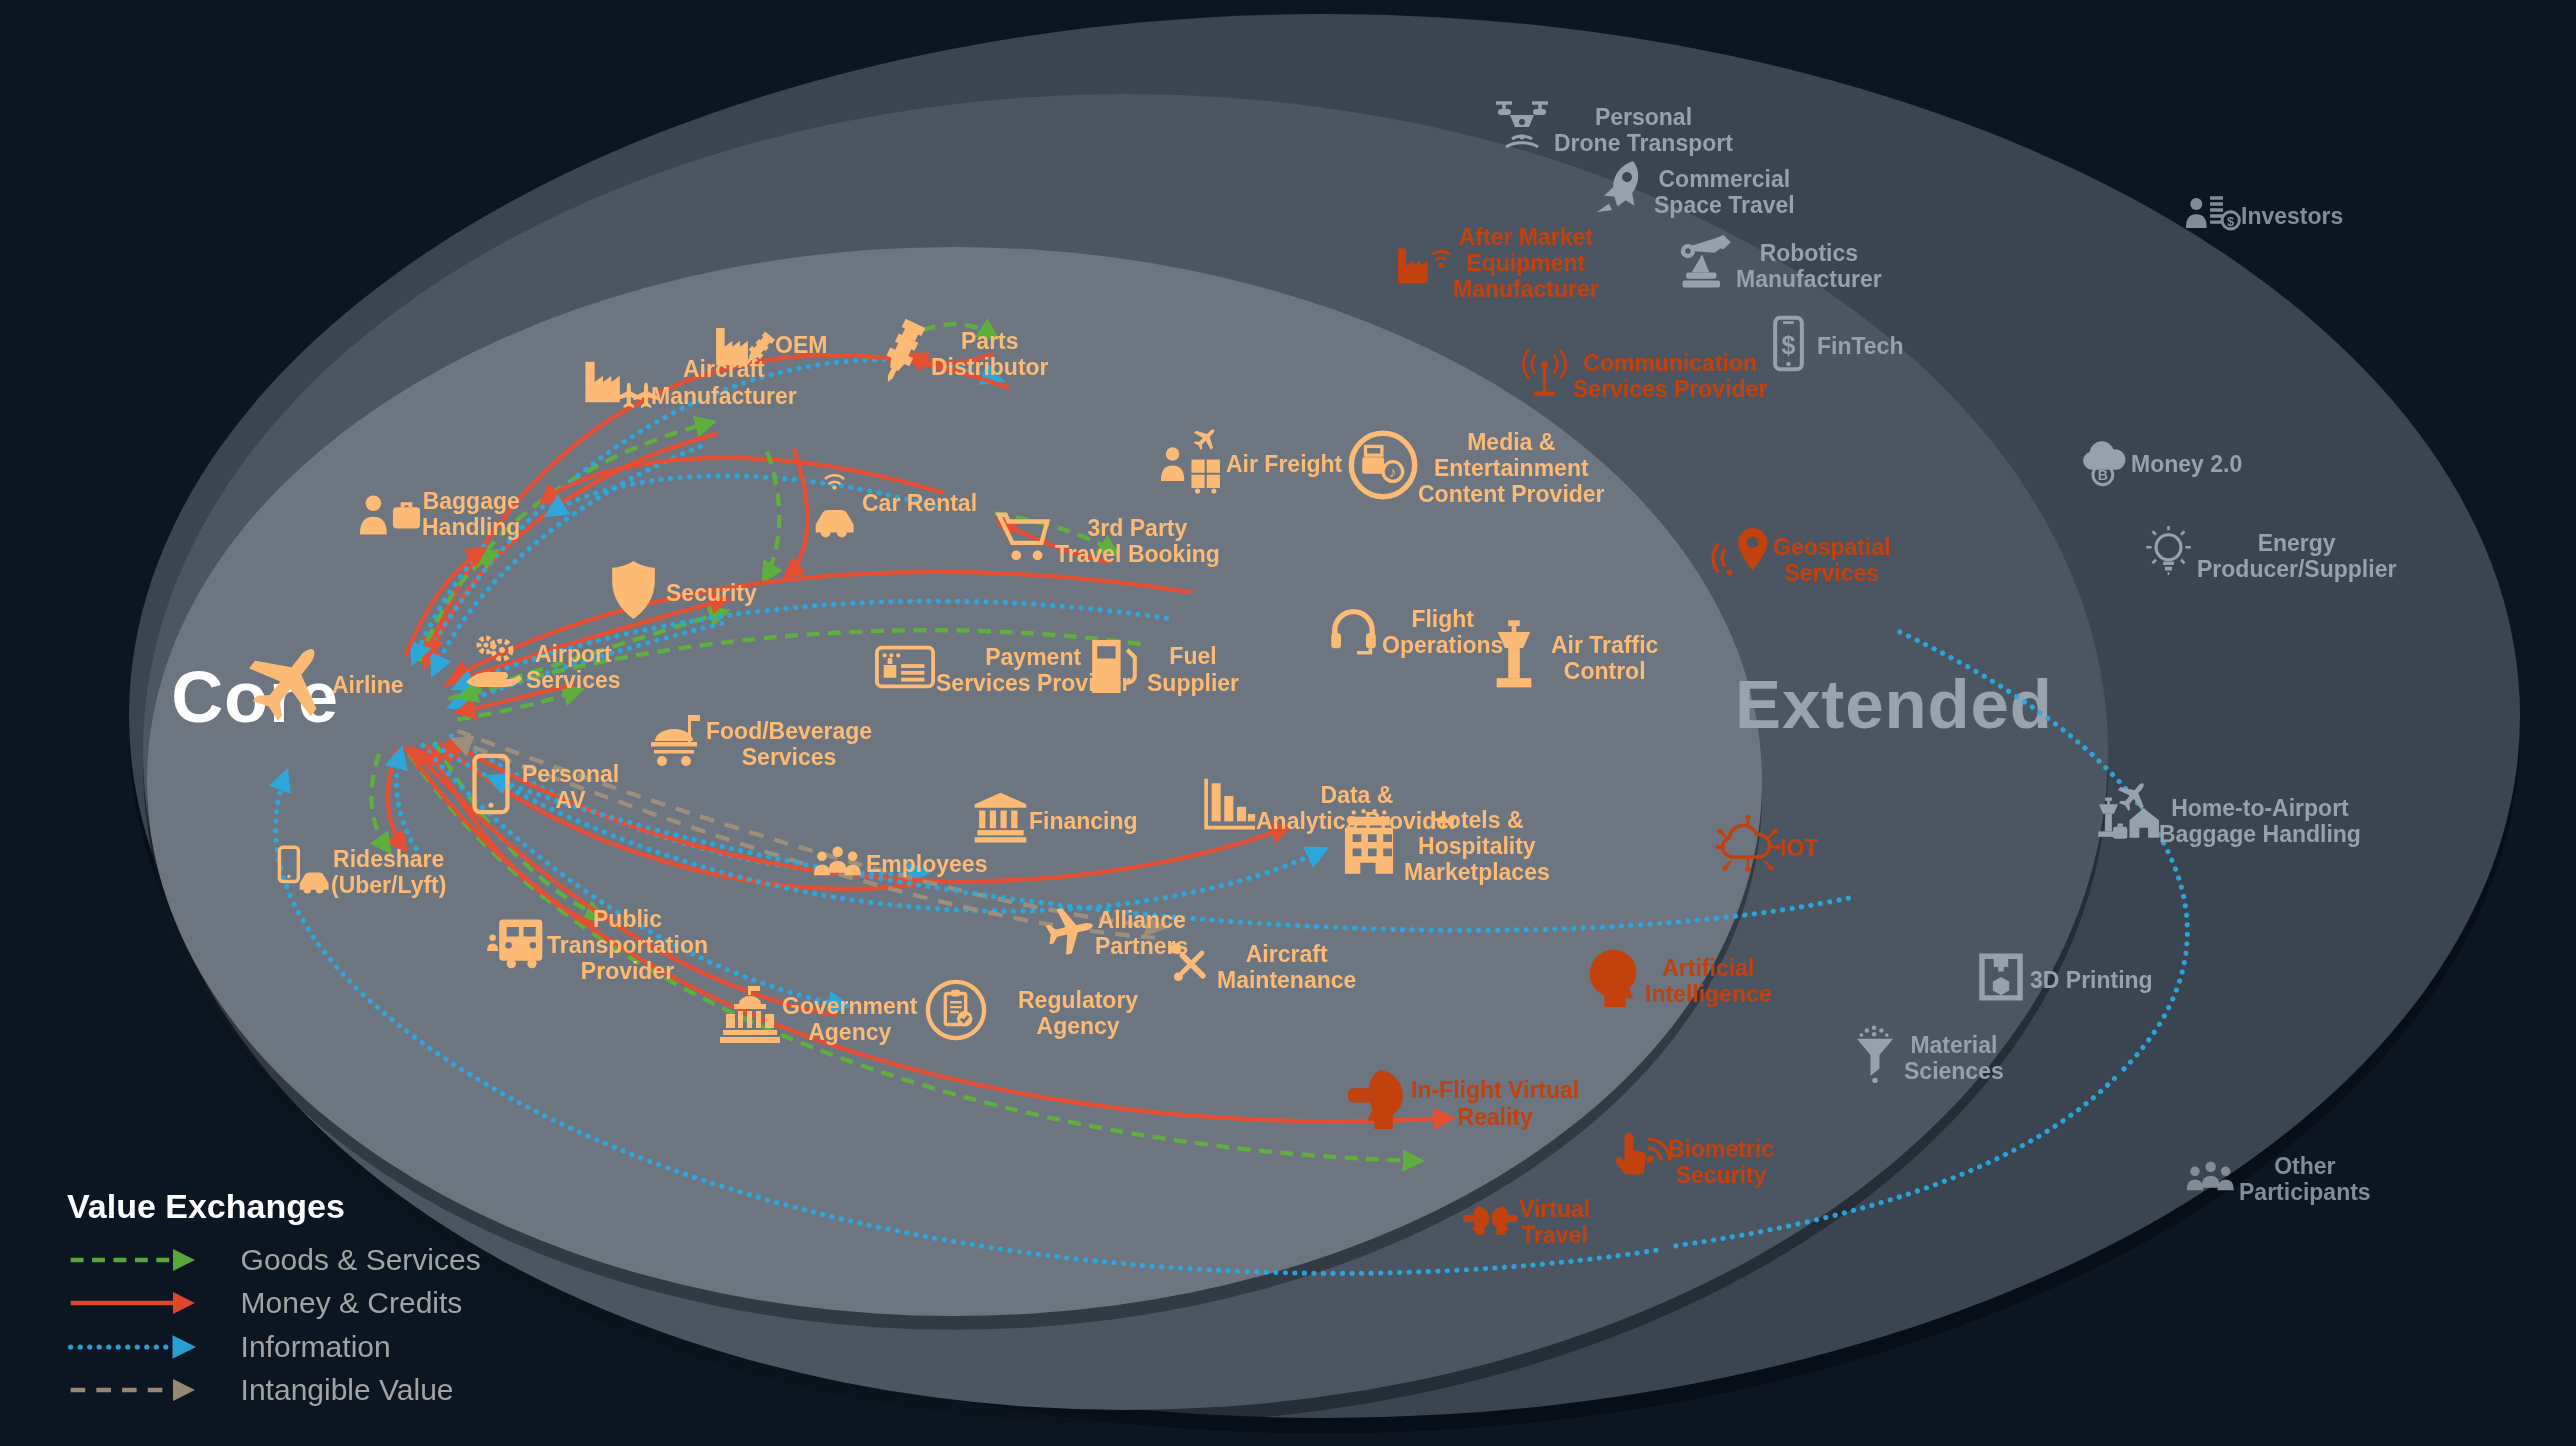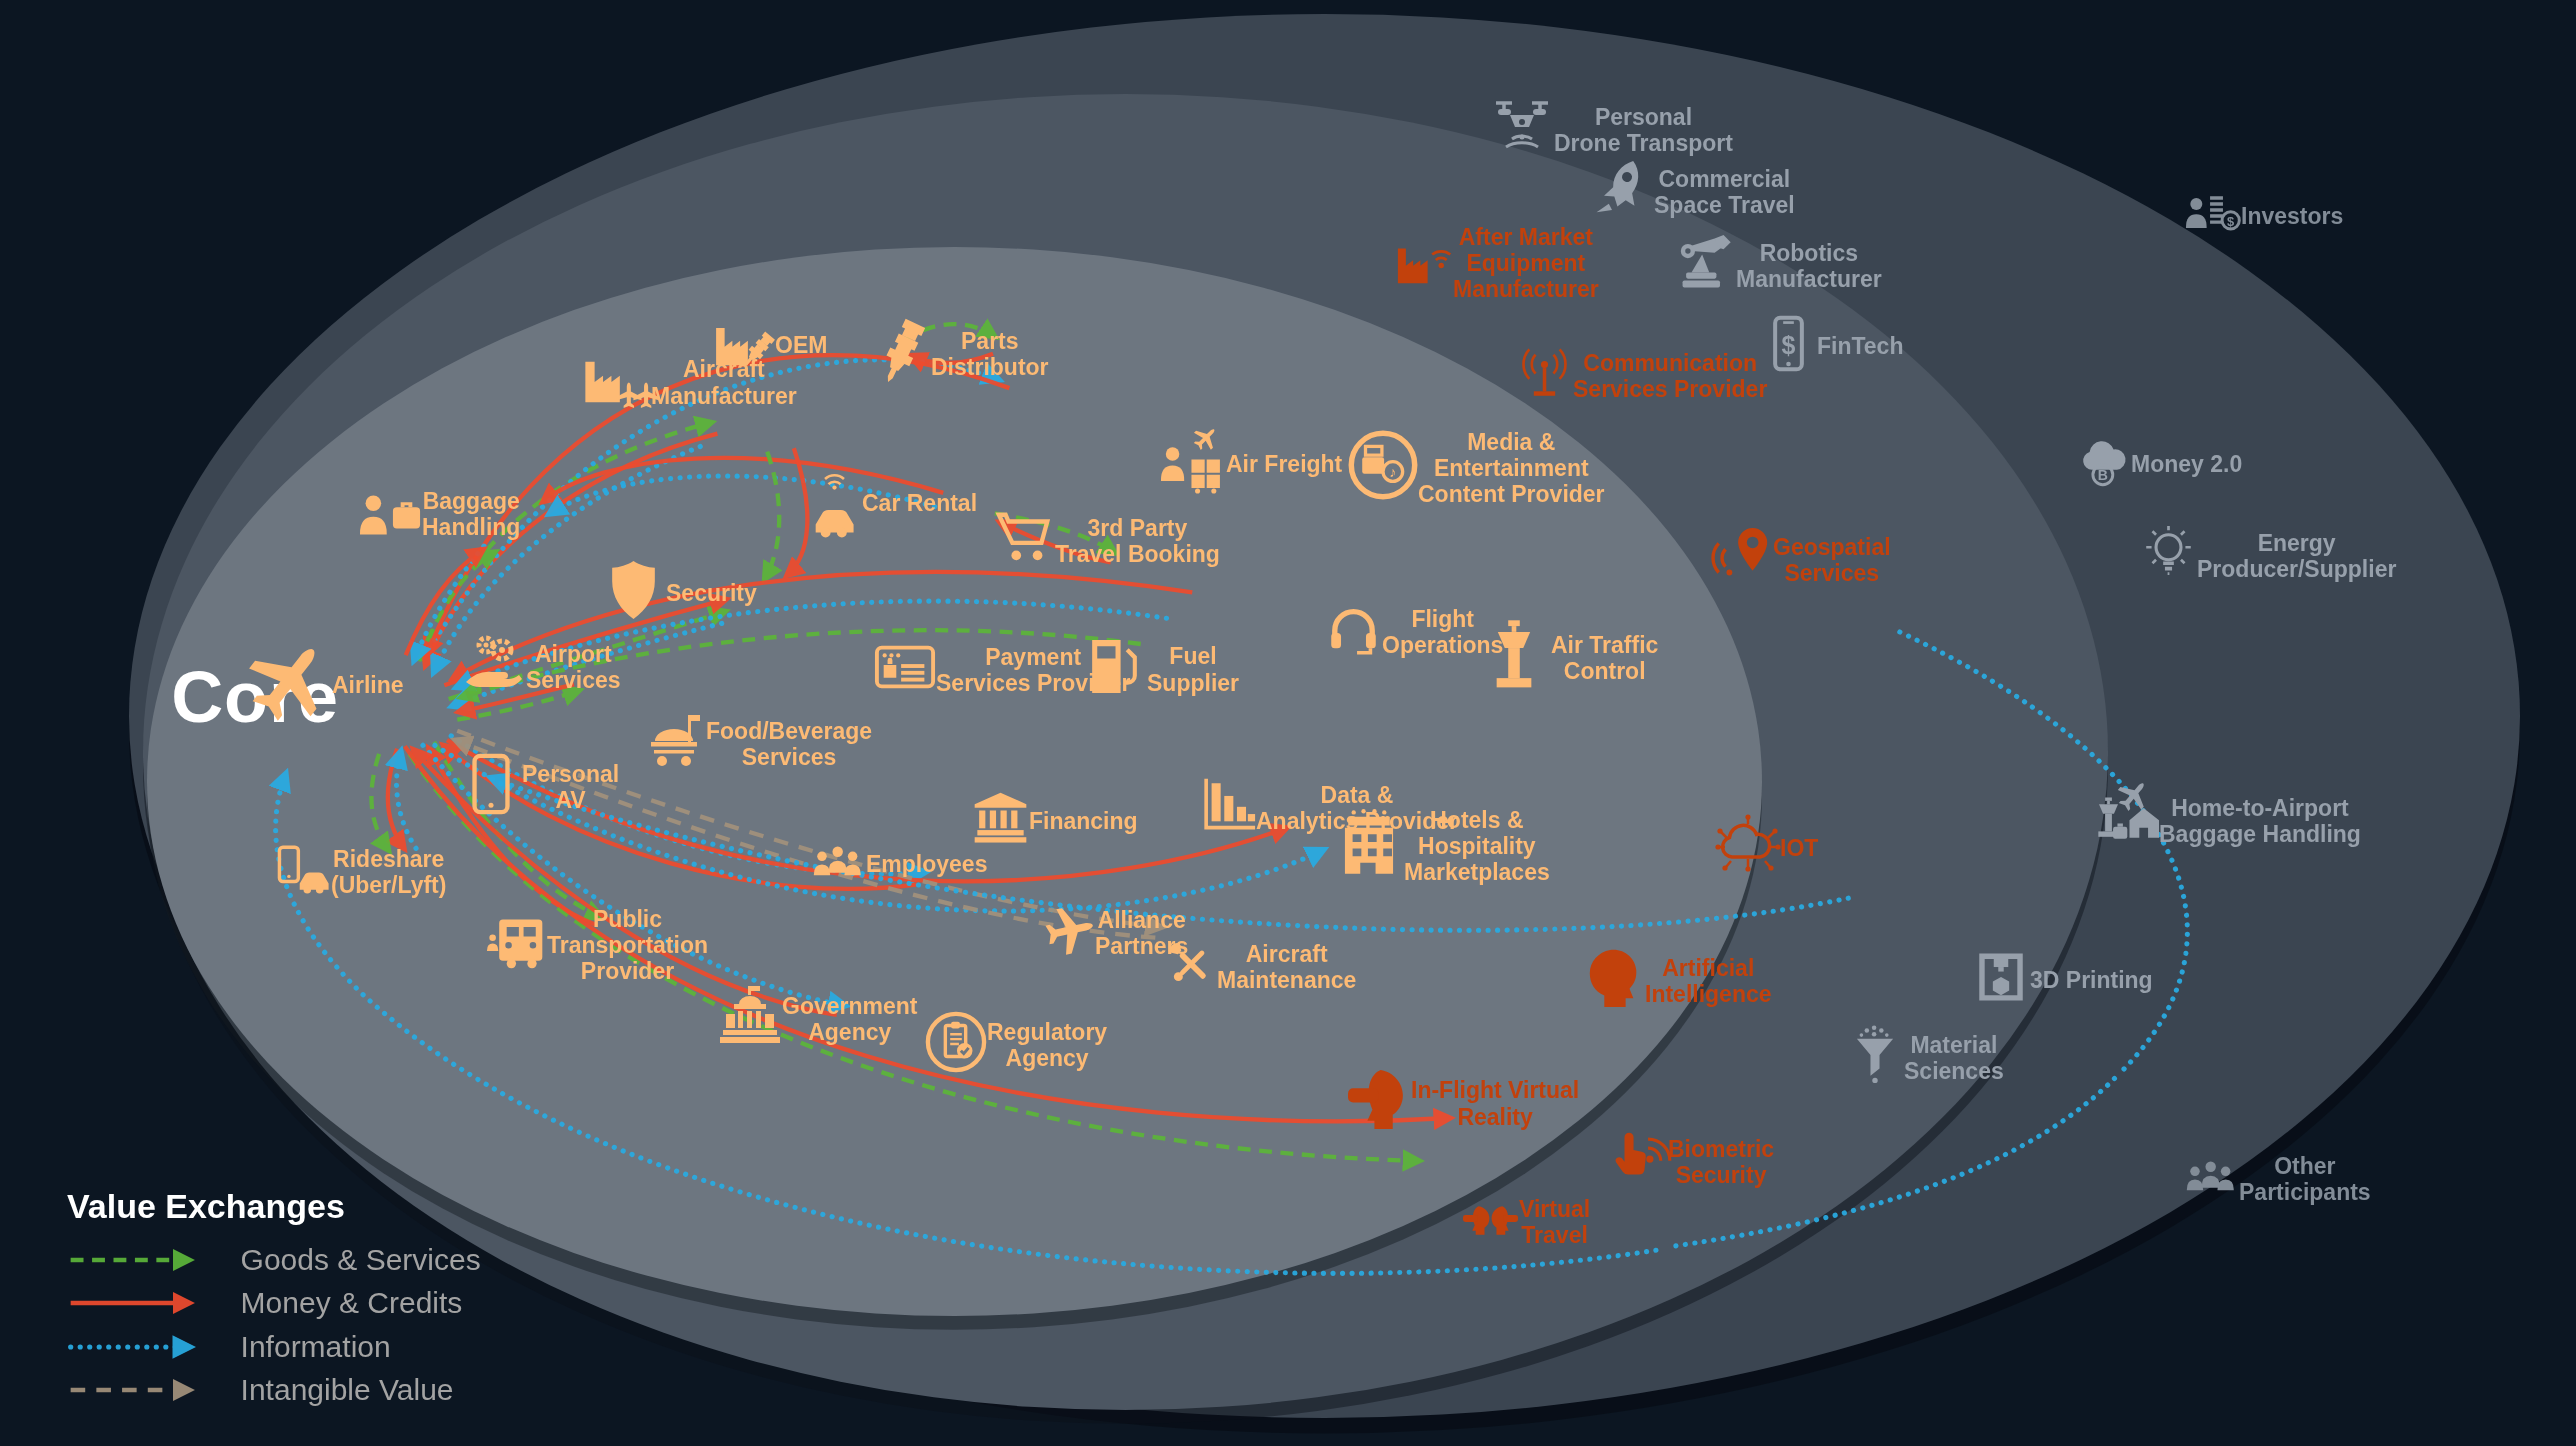--- a/index.html
+++ b/index.html
@@ -45,20 +45,21 @@
 </head>
 <body style="background: rgb(12, 22, 34);">
 
 <div class="stage">
 
   <div class="ellipse emerging" style="background: rgb(59, 69, 81);"></div>
   <div class="ellipse extended" style="background: rgb(76, 86, 98);"></div>
   <div class="ellipse core" style="background: rgb(109, 118, 128);"></div>
 
   <div class="ring-label" id="core-label" style="color: rgb(255, 255, 255);">Core</div>
+  <div class="ring-label" id="extended-label" style="color: rgb(153, 162, 173);">Extended</div>
 
   <svg class="arrows" viewBox="0 0 2999 1684">
     <defs>
       <marker id="mk-goods" markerWidth="5.2" markerHeight="5.2" refX="3.8" refY="2.6" orient="auto">
           <path d="M0 0L5.2 2.6 0 5.2z" class="f-goods"></path>
         </marker>
       <marker id="mk-money" markerWidth="5.2" markerHeight="5.2" refX="3.8" refY="2.6" orient="auto">
           <path d="M0 0L5.2 2.6 0 5.2z" class="f-money"></path>
         </marker>
       <marker id="mk-info" markerWidth="4.6" markerHeight="4.6" refX="3.2" refY="2.3" orient="auto">
@@ -467,21 +468,21 @@
           <rect x="8" y="30" width="9" height="14"></rect>
           <rect x="47" y="30" width="9" height="14"></rect>
           <rect x="5" y="46" width="54" height="5"></rect>
           <rect x="2" y="53" width="60" height="6"></rect>
         </svg>
         <div class="lbl">
           <div>Government</div>
           <div>Agency</div>
         </div>
       </div>
-      <div class="node core" style="left: 1080px; top: 1011px;">
+      <div class="node core" style="left: 1080px; top: 979px; gap: 31px;">
         <svg width="62" height="62" viewBox="0 0 64 64" fill="currentColor">
           <circle cx="32" cy="32" r="29" fill="none" stroke="currentColor" stroke-width="4.5"></circle>
           <rect x="21" y="15" width="21" height="32" rx="2" fill="none" stroke="currentColor" stroke-width="3.5"></rect>
           <rect x="27" y="11" width="9" height="7" rx="2"></rect>
           <g stroke="currentColor" stroke-width="2.5">
             <path d="M26 24h12M26 29h12M26 34h9"></path>
           </g>
           <circle cx="41" cy="41" r="8"></circle>
           <path d="M37 41l3 3 5-6" fill="none" stroke="#6d7680" stroke-width="3"></path>
         </svg>

